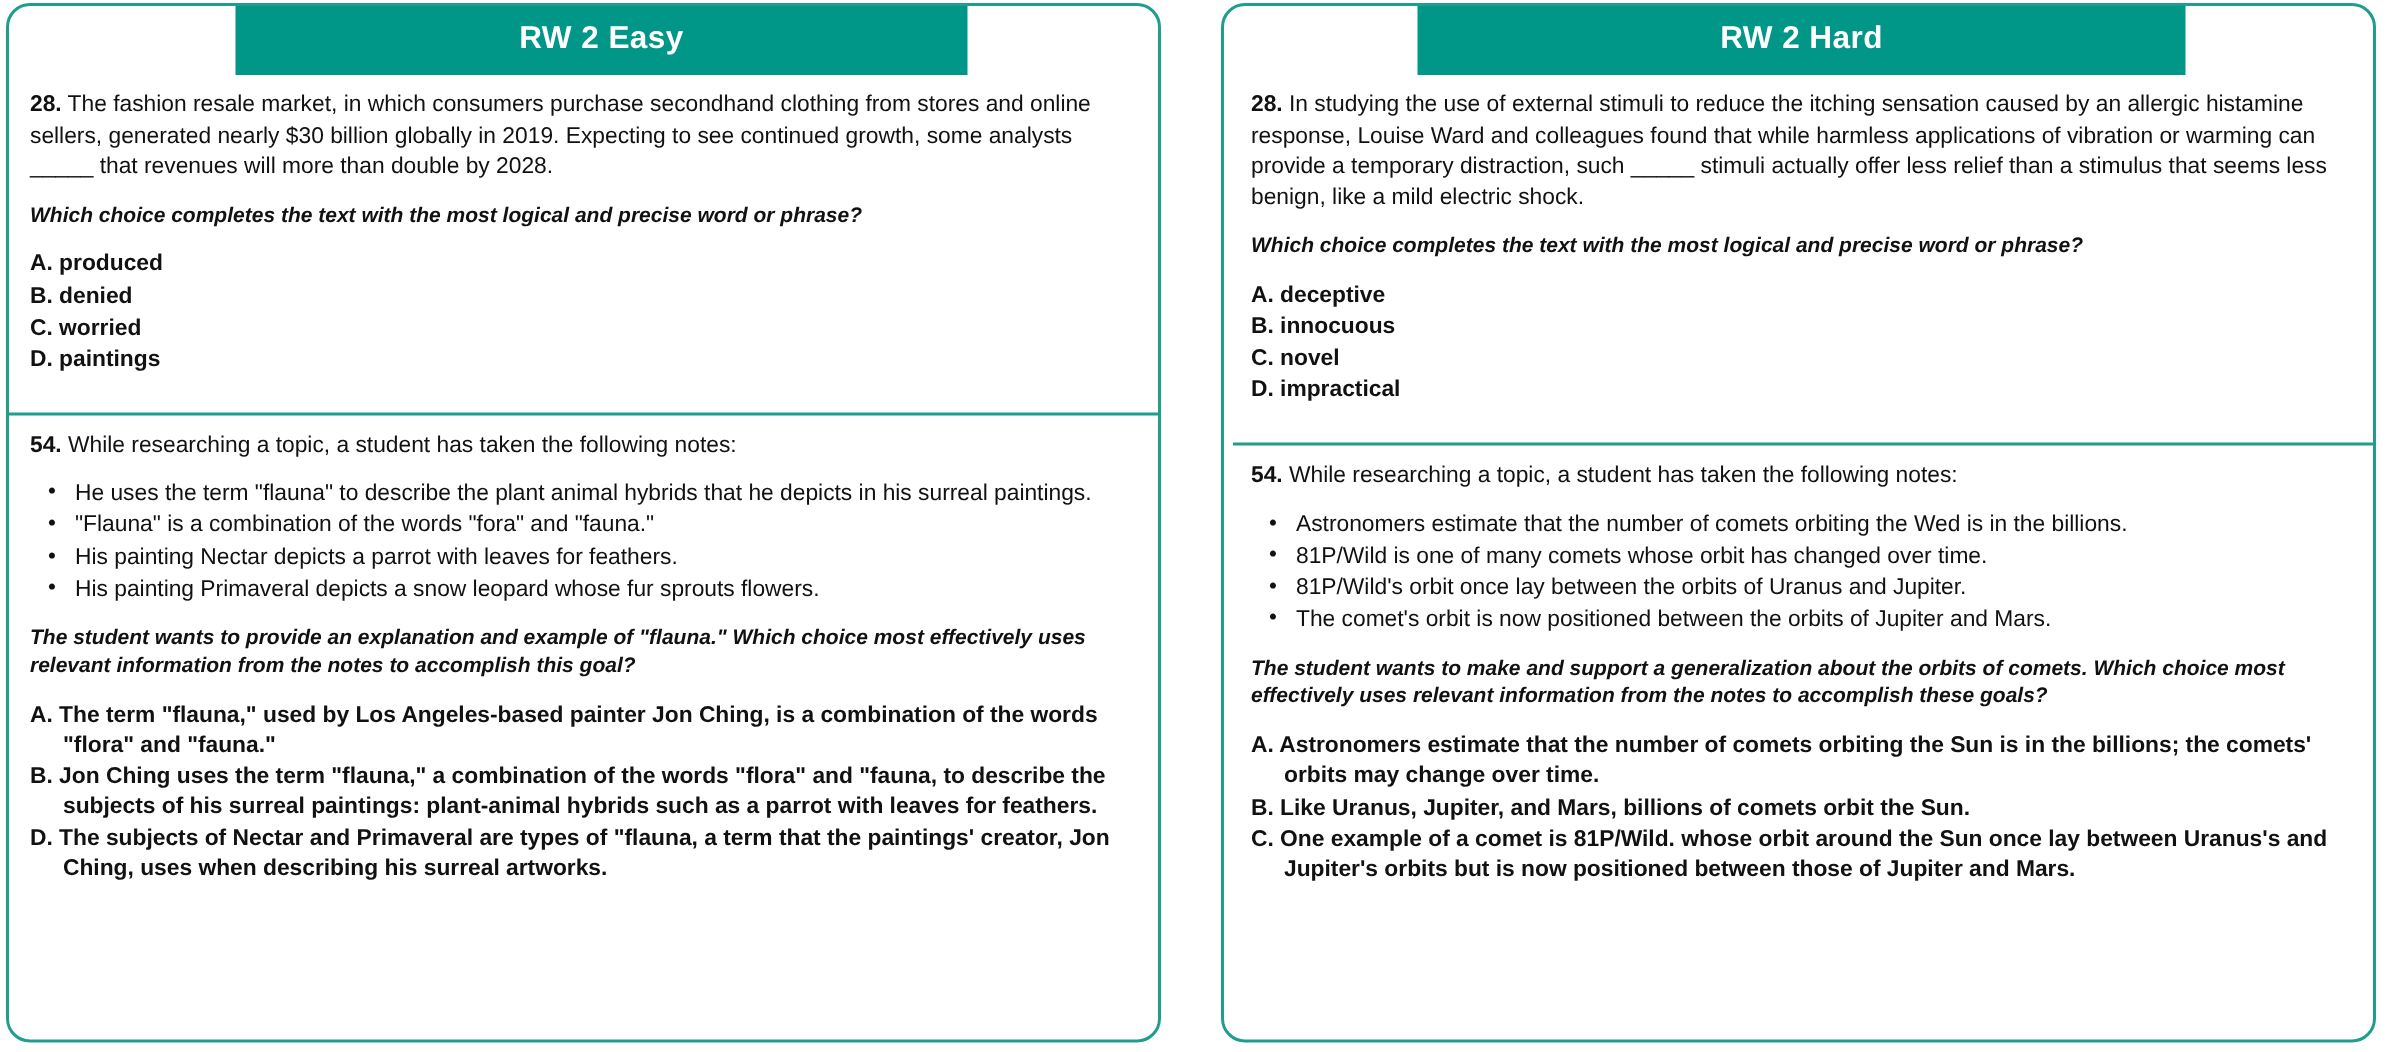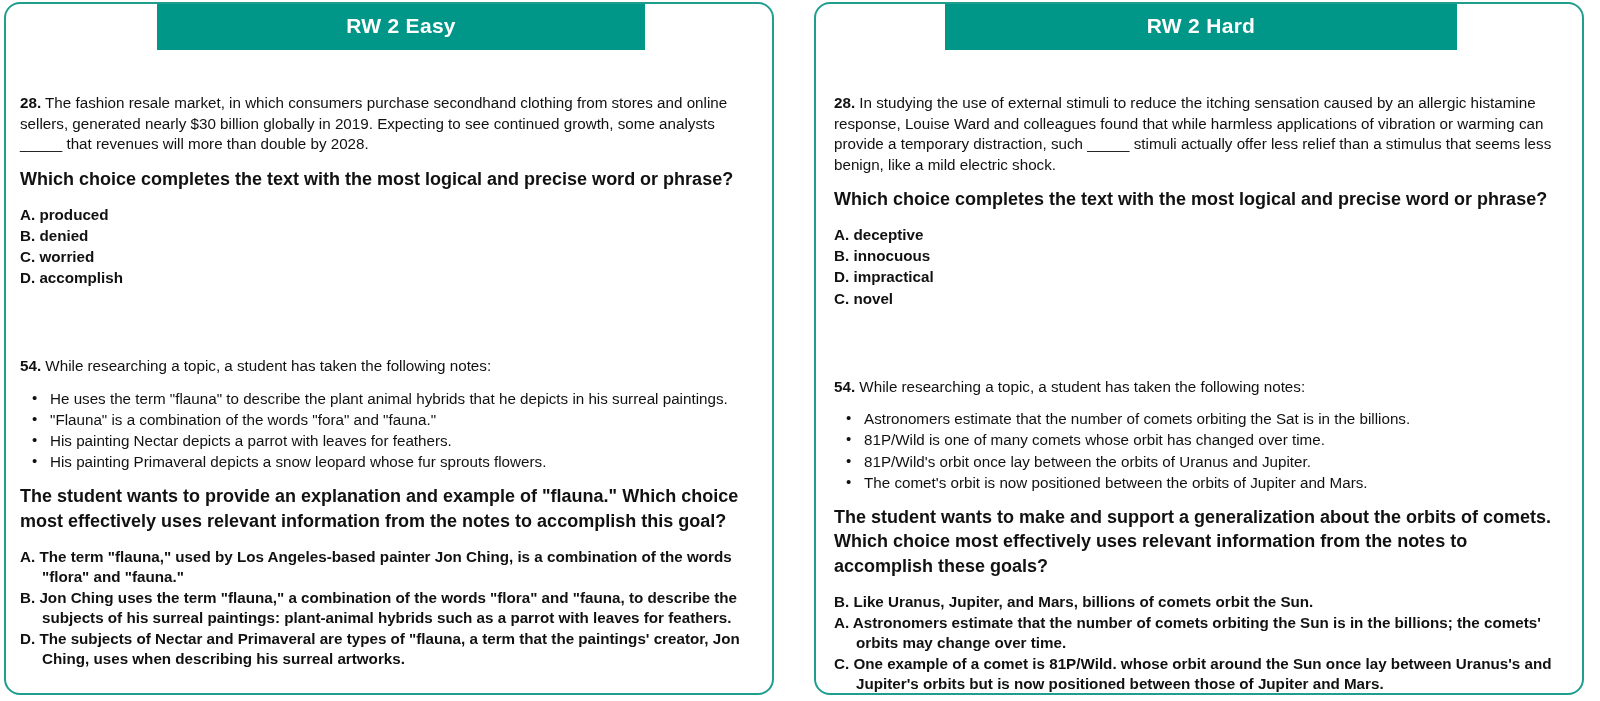--- a/index.html
+++ b/index.html
@@ -51,43 +51,43 @@
     justify-content: center;
     width: 490px;
     margin-top: -2px;
     padding: 0 20px;
   }
   .panel-left .banner { width: 488px; margin-left: 24px; }
   .panel-right .banner { width: 512px; margin-left: 4px; }
 
   .question-block {
     padding: 10px 14px 24px 14px;
-    margin-top: 33px;
   }
   .panel-right .question-block { padding-left: 18px; }
 
   .divider {
     height: 2px;
     background: #1f9e8e;
     width: 100%;
   }
   .panel-right .divider { margin-left: 6px; width: calc(100% - 6px); }
 
   .stem {
     font-size: 15.2px;
     line-height: 1.35;
     margin: 0 0 12px 0;
     text-align: left;
   }
   .stem .qnum { font-weight: bold; }
   .prompt {
-    font-size: 18px;
+    font-size: 14px;
     line-height: 1.35;
     font-weight: bold;
     margin: 0 0 14px 0;
+    font-style: italic;
   }
   .choices {
     margin: 0;
     padding: 0;
     list-style: none;
     font-weight: bold;
   }
   .choice {
     font-size: 15.2px;
     line-height: 1.32;
@@ -125,21 +125,21 @@
       <div class="banner">RW 2 Easy</div>
     </div>
 
     <div class="question-block">
       <p class="stem"><span class="qnum">28.</span> <span>The fashion resale market, in which consumers purchase secondhand clothing from stores and online sellers, generated nearly $30 billion globally in 2019. Expecting to see continued growth, some analysts _____ that revenues will more than double by 2028.</span></p>
       <p class="prompt">Which choice completes the text with the most logical and precise word or phrase?</p>
       <ul class="choices">
         <li class="choice">A. produced</li>
         <li class="choice">B. denied</li>
         <li class="choice">C. worried</li>
-        <li class="choice">D. accomplish</li>
+        <li class="choice">D. paintings</li>
       </ul>
     </div>
 
     <div class="divider"></div>
 
     <div class="question-block">
       <p class="stem"><span class="qnum">54.</span> <span>While researching a topic, a student has taken the following notes:</span></p>
       <ul class="notes">
         <li class="note">He uses the term "flauna" to describe the plant animal hybrids that he depicts in his surreal paintings.</li>
         <li class="note">"Flauna" is a combination of the words "fora" and "fauna."</li>
@@ -159,37 +159,37 @@
     <div class="panel-header">
       <div class="banner">RW 2 Hard</div>
     </div>
 
     <div class="question-block">
       <p class="stem"><span class="qnum">28.</span> <span>In studying the use of external stimuli to reduce the itching sensation caused by an allergic histamine response, Louise Ward and colleagues found that while harmless applications of vibration or warming can provide a temporary distraction, such _____ stimuli actually offer less relief than a stimulus that seems less benign, like a mild electric shock.</span></p>
       <p class="prompt">Which choice completes the text with the most logical and precise word or phrase?</p>
       <ul class="choices">
         <li class="choice">A. deceptive</li>
         <li class="choice">B. innocuous</li>
+        <li class="choice">C. novel</li>
         <li class="choice">D. impractical</li>
-        <li class="choice">C. novel</li>
       </ul>
     </div>
 
     <div class="divider"></div>
 
     <div class="question-block">
       <p class="stem"><span class="qnum">54.</span> <span>While researching a topic, a student has taken the following notes:</span></p>
       <ul class="notes">
-        <li class="note">Astronomers estimate that the number of comets orbiting the Sat is in the billions.</li>
+        <li class="note">Astronomers estimate that the number of comets orbiting the Wed is in the billions.</li>
         <li class="note">81P/Wild is one of many comets whose orbit has changed over time.</li>
         <li class="note">81P/Wild's orbit once lay between the orbits of Uranus and Jupiter.</li>
         <li class="note">The comet's orbit is now positioned between the orbits of Jupiter and Mars.</li>
       </ul>
       <p class="prompt">The student wants to make and support a generalization about the orbits of comets. Which choice most effectively uses relevant information from the notes to accomplish these goals?</p>
       <ul class="choices">
+        <li class="choice">A. Astronomers estimate that the number of comets orbiting the Sun is in the billions; the comets' orbits may change over time.</li>
         <li class="choice">B. Like Uranus, Jupiter, and Mars, billions of comets orbit the Sun.</li>
-        <li class="choice">A. Astronomers estimate that the number of comets orbiting the Sun is in the billions; the comets' orbits may change over time.</li>
         <li class="choice">C. One example of a comet is 81P/Wild. whose orbit around the Sun once lay between Uranus's and Jupiter's orbits but is now positioned between those of Jupiter and Mars.</li>
       </ul>
     </div>
   </section>
 
 </div>
 
 </body></html>

